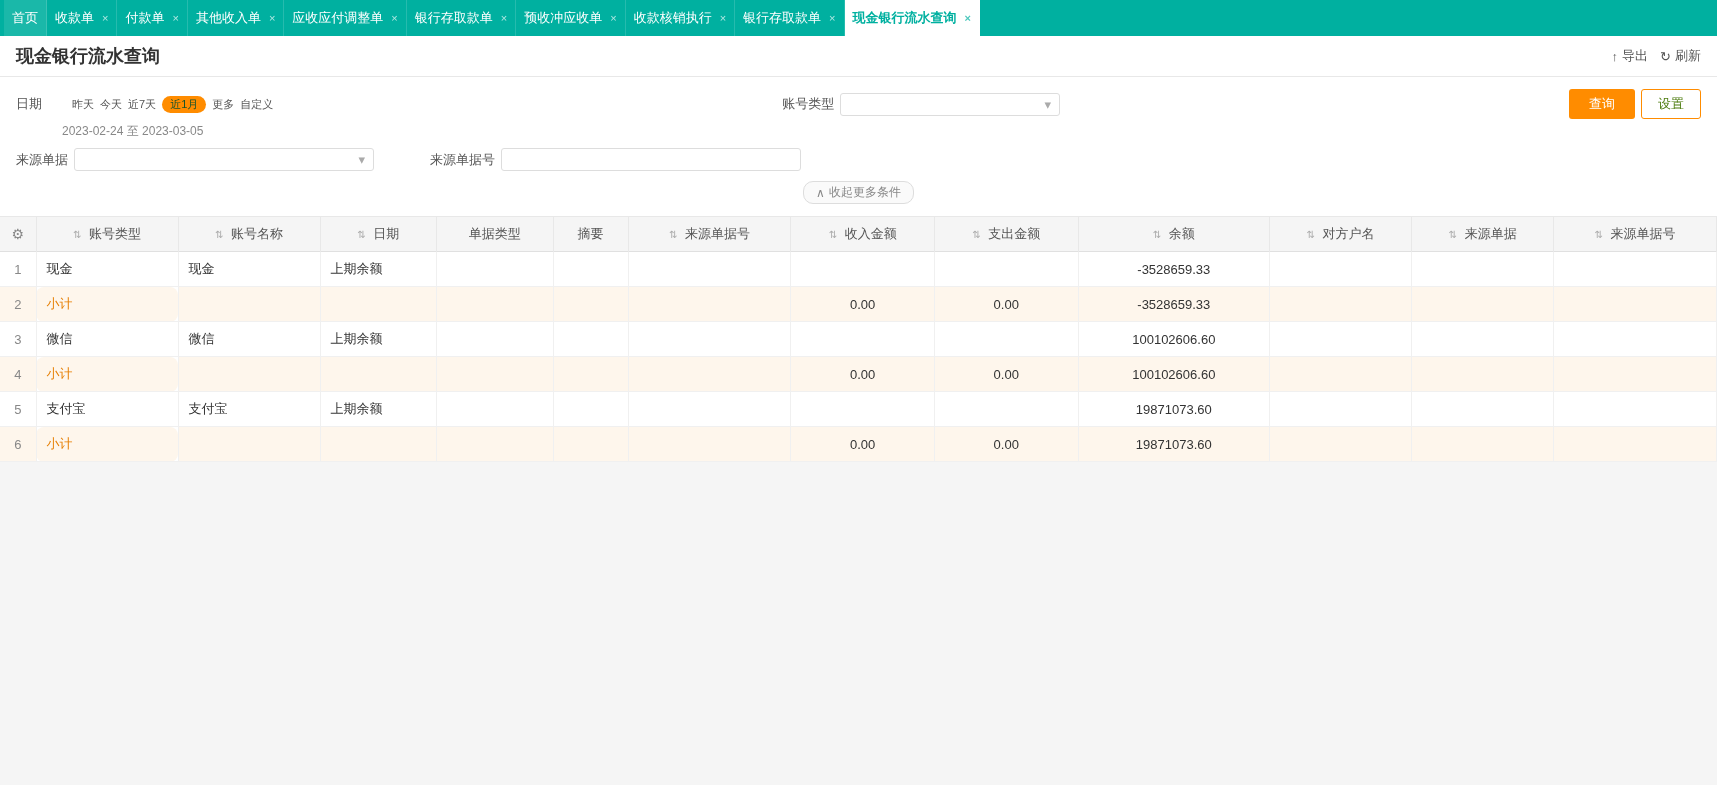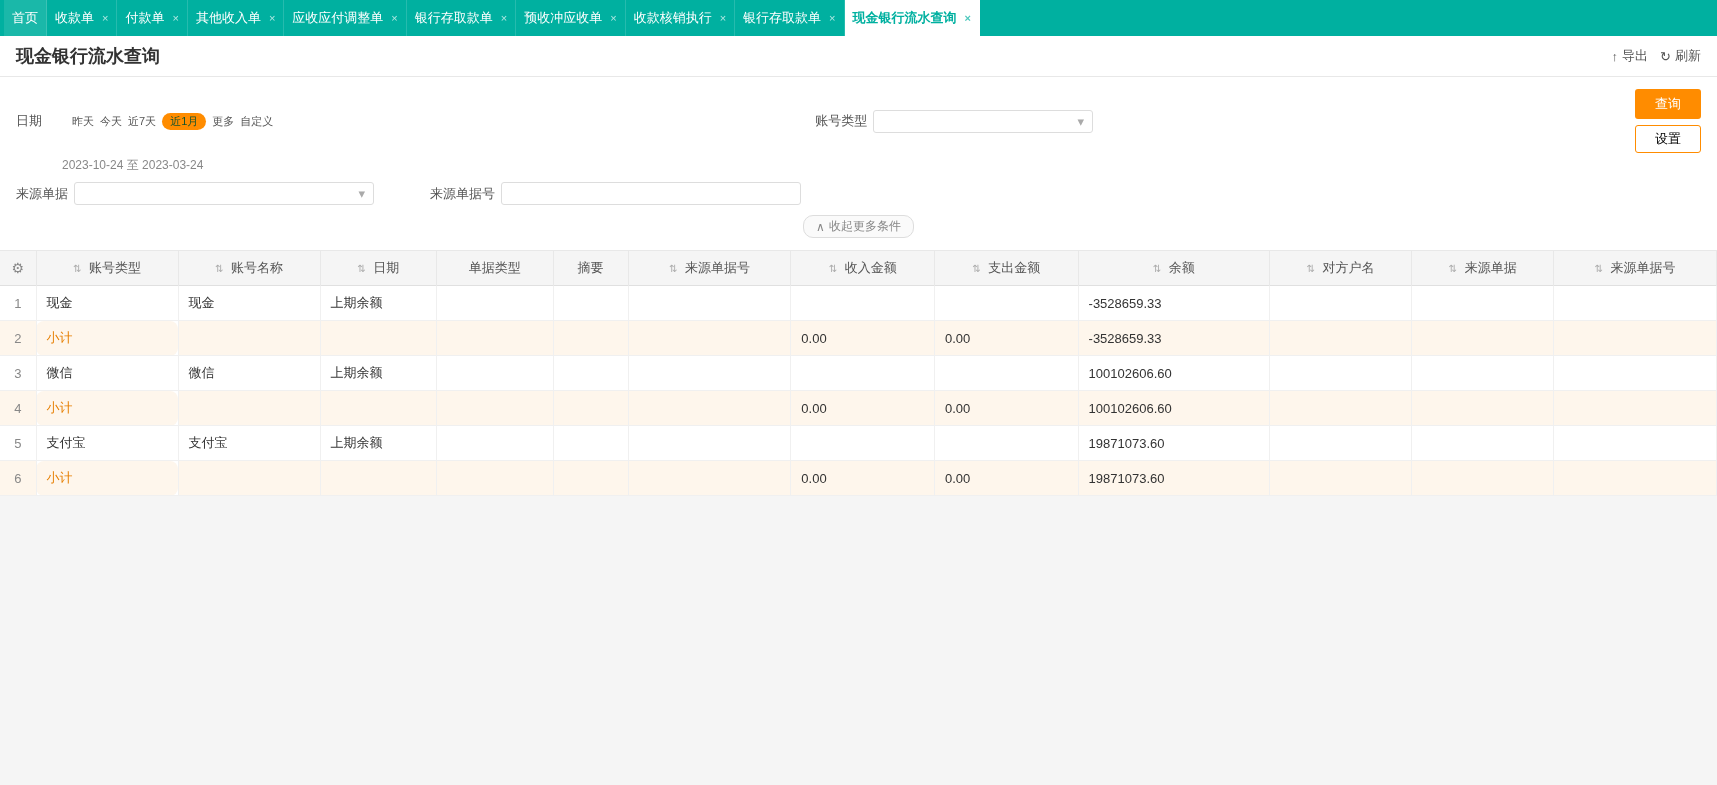--- a/index.html
+++ b/index.html
@@ -142,30 +142,30 @@
       background: #ff8c00;
       color: #fff;
       border: none;
       border-radius: 3px;
       padding: 6px 20px;
       cursor: pointer;
       font-size: 13px;
     }
     .settings-btn {
       background: #fff;
-      color: #000000;
+      color: #4d7c0f;
       border: 1px solid #ff8c00;
       border-radius: 3px;
       padding: 4px 16px;
       cursor: pointer;
       font-size: 13px;
     }
     .right-btns {
       display: flex;
-      flex-direction: column;
+      flex-direction: row;
       gap: 6px;
       margin-left: auto;
     }
     .collapse-bar {
       display: flex;
       justify-content: center;
       margin-top: 4px;
     }
     .collapse-btn {
       color: #888;
@@ -218,21 +218,21 @@
     tbody tr.subtotal {
       background: #fef6ec;
     }
     tbody td {
       padding: 8px 10px;
       color: #333;
       border-right: 1px solid #f0f0f0;
       white-space: nowrap;
     }
     tbody td.num-cell {
-      text-align: left;
+      text-align: center;
     }
     tbody td.row-num {
       color: #888;
       text-align: center;
       width: 36px;
     }
     .subtotal-label {
       color: #e67e00;
       border-radius: 8px;
     }
@@ -324,21 +324,21 @@
     </div>
 
 
     <div class="right-btns">
       <button class="query-btn">查询</button>
       <button class="settings-btn">设置</button>
     </div>
   </div>
 
   <div style="margin-left:42px;margin-top:-6px;margin-bottom:8px;">
-    <span class="date-range">2023-10-24 至 2023-03-24</span>
+    <span class="date-range">2023-02-24 至 2023-03-05</span>
   </div>
 
   <div class="filter-row">
     <div style="display:flex;align-items:center;gap:6px;">
       <span class="filter-label">来源单据</span>
       <div class="filter-select" style="min-width:300px;">
         <span></span>
         <span>▾</span>
       </div>
     </div>

